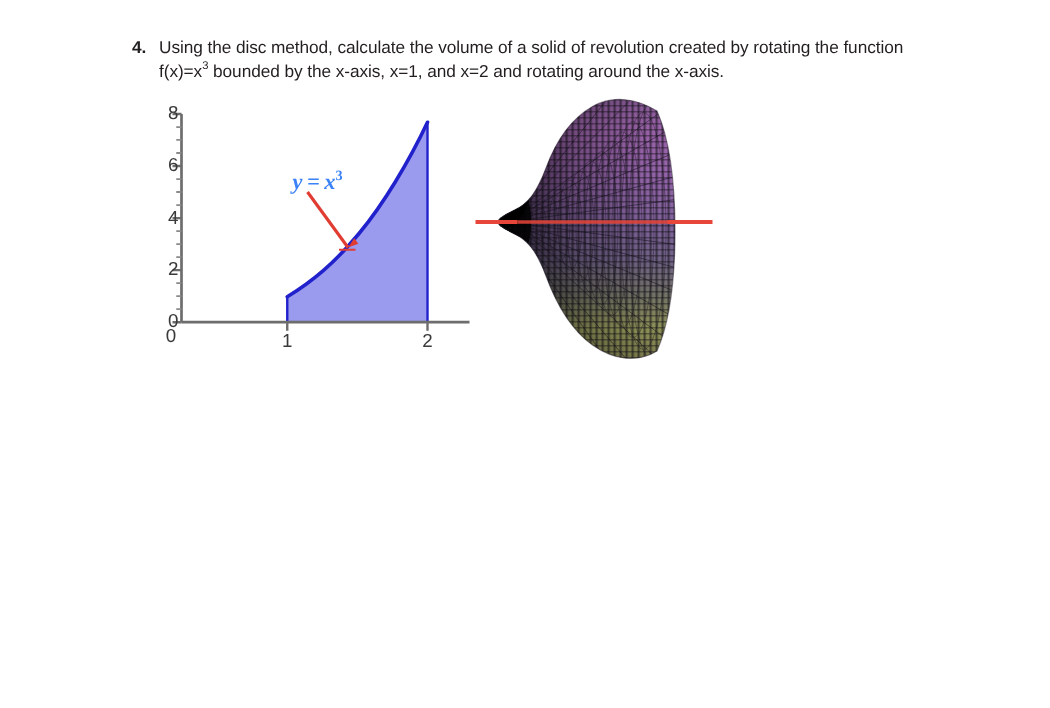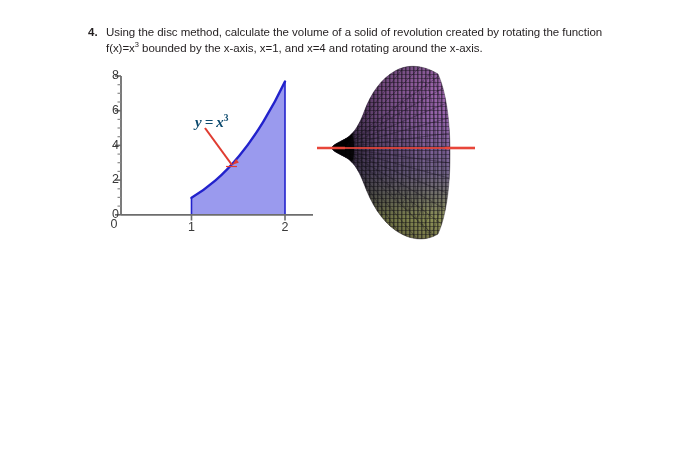--- a/index.html
+++ b/index.html
@@ -80,21 +80,21 @@
 
   
   #curve-label {
     position: absolute;
     left: 100px;
     top: 52px;
     font-family: "Liberation Serif", serif;
     font-style: italic;
     font-weight: bold;
     font-size: 15px;
-    color: #0c4a6e;
+    color: #3b82f6;
     white-space: nowrap;
   }
   #curve-label sup {
     font-size: 9.5px;
     vertical-align: super;
     line-height: 0;
     font-style: normal;
   }
 
   
@@ -106,21 +106,21 @@
     height: 185px;
   }
 </style>
 </head>
 <body>
 
 <div id="question-block">
   <div id="question-number">4.</div>
   <div id="question-text">
     <span>Using the disc method, calculate the volume of a solid of revolution created by rotating the</span>
-    <span>function f(x)=x</span><sup>3</sup><span> bounded by the x-axis, x=1, and x=4 and rotating around the x-axis.</span>
+    <span>function f(x)=x</span><sup>3</sup><span> bounded by the x-axis, x=1, and x=2 and rotating around the x-axis.</span>
   </div>
 </div>
 
 <div id="figure">
 
   <div id="plot">
 
     <svg width="230" height="185" viewBox="0 0 230 185" style="position:absolute;left:0;top:0;">
 
       <path d="M 96.5 152.8

